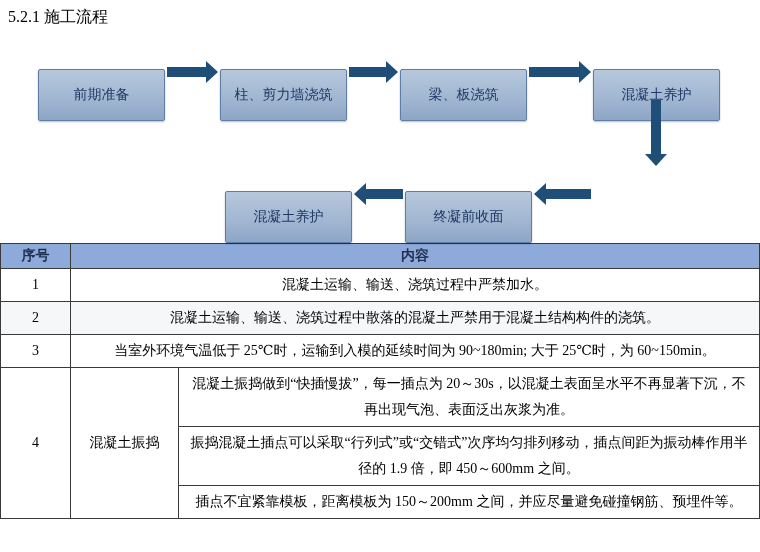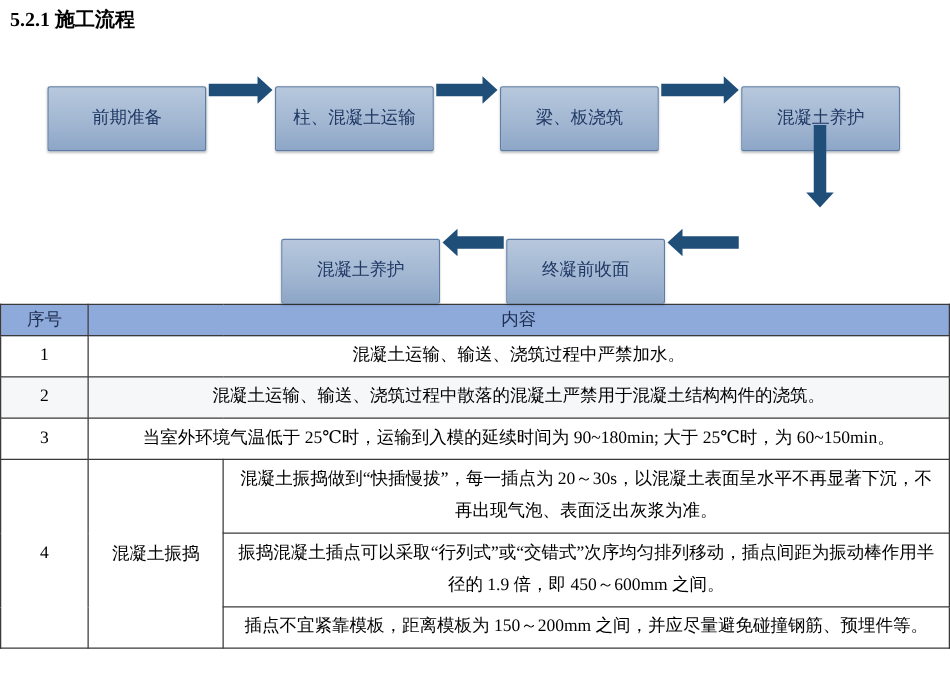--- a/index.html
+++ b/index.html
@@ -1,21 +1,21 @@
 <!DOCTYPE html>
 <html style="--arrow: #1f4e79; --box-border: #5d7da4; --box-text: #1f3864; --header-bg: #8eaadb;"><head>
 <meta charset="utf-8">
 <style>
   html,body{margin:0;padding:0;}
   body{
     width:760px;height:552px;overflow:hidden;background:#ffffff;
     font-family:"Liberation Serif","DejaVu Serif",serif;color:#000;
   }
   .heading{
-    font-size:16px;font-weight:bold;margin:6px 0 0 8px;line-height:22px;
+    font-size:16px;font-weight:normal;margin:6px 0 0 8px;line-height:22px;
   }
   
   .flowchart{position:relative;width:760px;height:200px;margin-top:6px;}
   .fc-box{
     position:absolute;width:127px;height:52px;box-sizing:border-box;
     display:flex;align-items:center;justify-content:center;text-align:center;
     font-size:14px;line-height:1.35;padding:2px 6px;
     color:var(--box-text,#1f3864);
     background:linear-gradient(180deg,#b7c8dd 0%,#a2b7d2 55%,#8da6c7 100%);
     border:1px solid var(--box-border,#5d7da4);
@@ -38,38 +38,38 @@
   table.req-table{
     width:760px;border-collapse:collapse;table-layout:fixed;
     margin-top:9px;font-size:14px;
   }
   table.req-table th,table.req-table td{
     border:1px solid #3a3a3a;box-sizing:border-box;
     padding:3px 8px;vertical-align:middle;
   }
   table.req-table th{
     background:var(--header-bg,#8eaadb);color:#1f3050;
-    font-weight:normal;text-align:center;height:22px;
+    font-weight:bold;text-align:center;height:22px;
   }
   td.c-no{text-align:center;height:22px;}
   td.c-label{text-align:center;}
   td.c-text{text-align:center;line-height:26px;}
   tr.r-shade td{background:#f6f7f9;}
 </style>
 </head>
 <body>
 
 <div>
 
   <div class="heading">5.2.1 施工流程</div>
 
   <div class="flowchart">
 
     <div class="fc-box" style="left:38px;top:12px;">前期准备</div>
-    <div class="fc-box" style="left:220px;top:12px;">柱、混凝土运输</div>
+    <div class="fc-box" style="left:220px;top:12px;">柱、剪力墙浇筑</div>
     <div class="fc-box" style="left:400px;top:12px;">梁、板浇筑</div>
     <div class="fc-box" style="left:593px;top:12px;">混凝土养护</div>
 
     <div class="arrow-right" style="left:167px;top:27px;width:51px;">
         <div class="shaft"></div>
         <div class="head"></div>
       </div>
     <div class="arrow-right" style="left:349px;top:27px;width:49px;">
         <div class="shaft"></div>
         <div class="head"></div>

